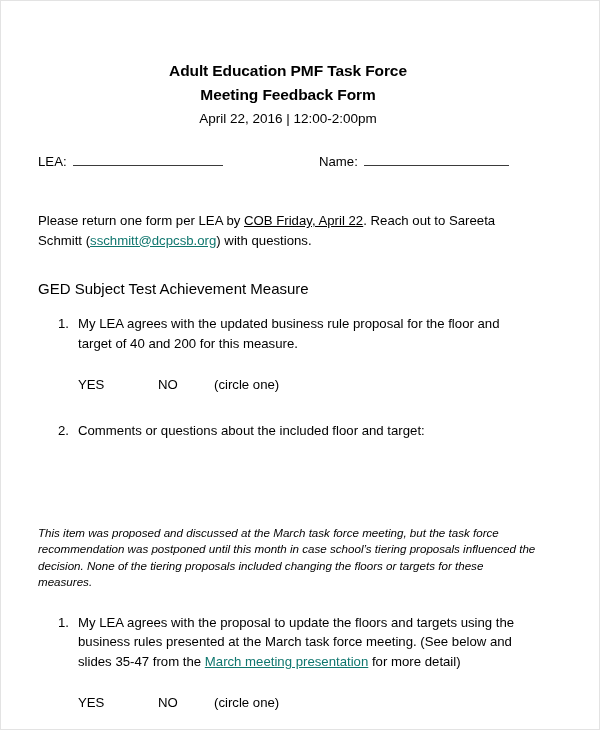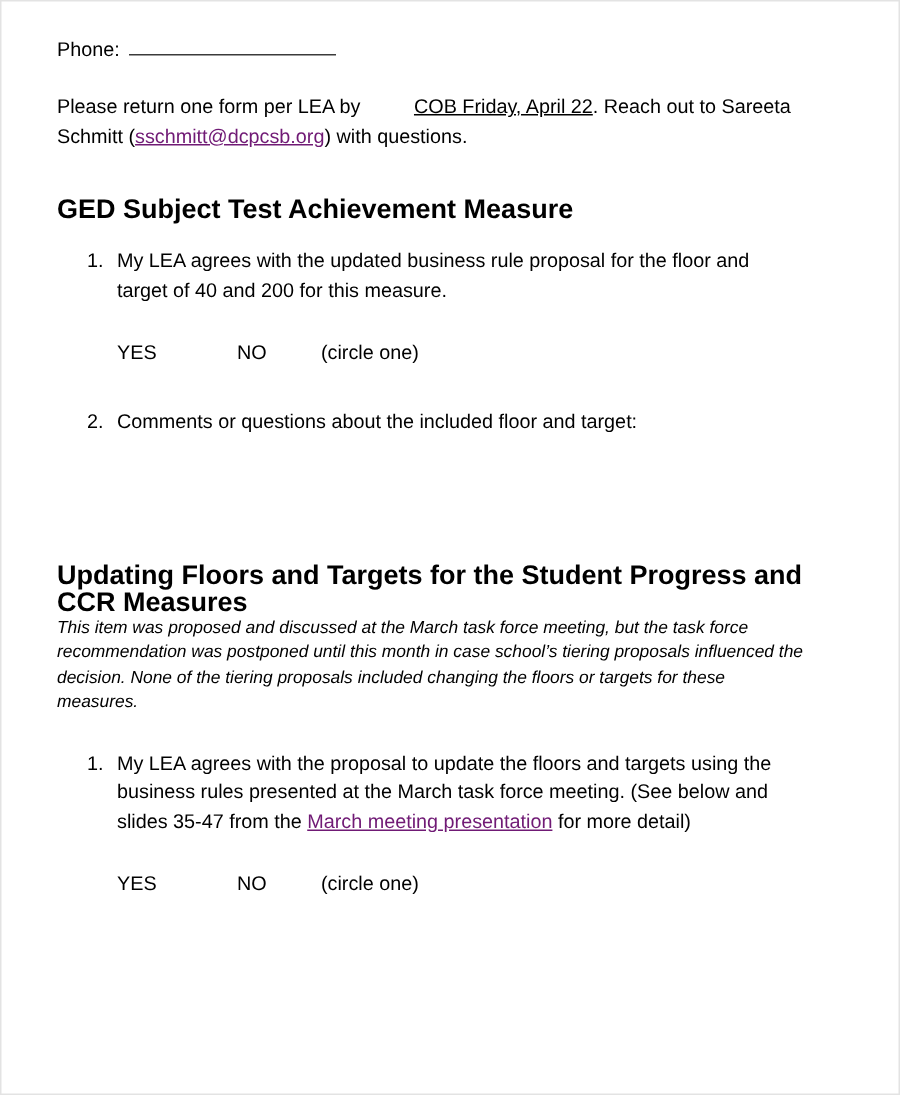--- a/index.html
+++ b/index.html
@@ -73,30 +73,30 @@
   .line-email { width: 142px; }
   .line-name  { width: 145px; }
   .line-phone { width: 138px; }
 
   
   .para {
     font-size: 13.2px;
     line-height: 19.5px;
     margin-top: 4px;
   }
-  .u-plain { text-decoration: underline; margin-left: 32px; }
+  .u-plain { text-decoration: underline; }
   a.link {
-    color: #701a75;
+    color: #0f766e;
     text-decoration: underline;
   }
 
   
   .section-heading {
-    font-size: 18px;
-    font-weight: bold;
+    font-size: 15px;
+    font-weight: normal;
     line-height: 18px;
   }
   .section-note {
     font-size: 11.6px;
     font-style: italic;
     line-height: 16.4px;
     margin-top: 1px;
   }
 
   
@@ -130,27 +130,38 @@
   .sp-26 { height: 26px; }
   .sp-30 { height: 30px; }
   .sp-54 { height: 54px; }
 </style>
 </head>
 <body>
 
 <div class="page">
   <div class="inner">
 
+    <div class="title-block">
+      <div class="title-line">Adult Education PMF Task Force</div>
+      <div class="title-line">Meeting Feedback Form</div>
+      <div class="subtitle-line">April 22, 2016 | 12:00-2:00pm</div>
+    </div>
 
     <div class="fields">
       <div class="field-row">
+        <div class="field left">
+          <span class="field-label">LEA:</span>
+          <span class="field-line line-lea"></span>
+        </div>
         <div class="field">
-          <span class="field-label">Phone:</span>
-          <span class="field-line line-phone"></span>
+          <span class="field-label">Name:</span>
+          <span class="field-line line-name"></span>
         </div>
+      </div>
+      <div class="field-row">
       </div>
     </div>
 
     <div class="para"><span>Please return one form per LEA by </span><span class="u-plain">COB Friday, April 22</span><span>. Reach out to Sareeta Schmitt (</span><a class="link" href="#">sschmitt@dcpcsb.org</a><span>) with questions.</span></div>
 
     <div class="sp-30"></div>
 
     <div class="section-heading">GED Subject Test Achievement Measure</div>
 
     <div class="sp-16"></div>
@@ -171,21 +182,20 @@
     <div class="sp-26"></div>
 
     <div class="item">
       <div class="item-num">2.</div>
       <div class="item-text">Comments or questions about the included floor and target:</div>
     </div>
 
     <div class="sp-54"></div>
     <div class="sp-30"></div>
 
-    <div class="section-heading">Updating Floors and Targets for the Student Progress and CCR Measures</div>
     <div class="section-note">This item was proposed and discussed at the March task force meeting, but the task force recommendation was postponed until this month in case school’s tiering proposals influenced the decision. None of the tiering proposals included changing the floors or targets for these measures.</div>
 
     <div class="sp-22"></div>
 
     <div class="item">
       <div class="item-num">1.</div>
       <div class="item-text"><span>My LEA agrees with the proposal to update the floors and targets using the business rules presented at the March task force meeting. (See below and slides 35-47 from the </span><a class="link" href="#">March meeting presentation</a><span> for more detail)</span></div>
     </div>
 
     <div class="sp-22"></div>

